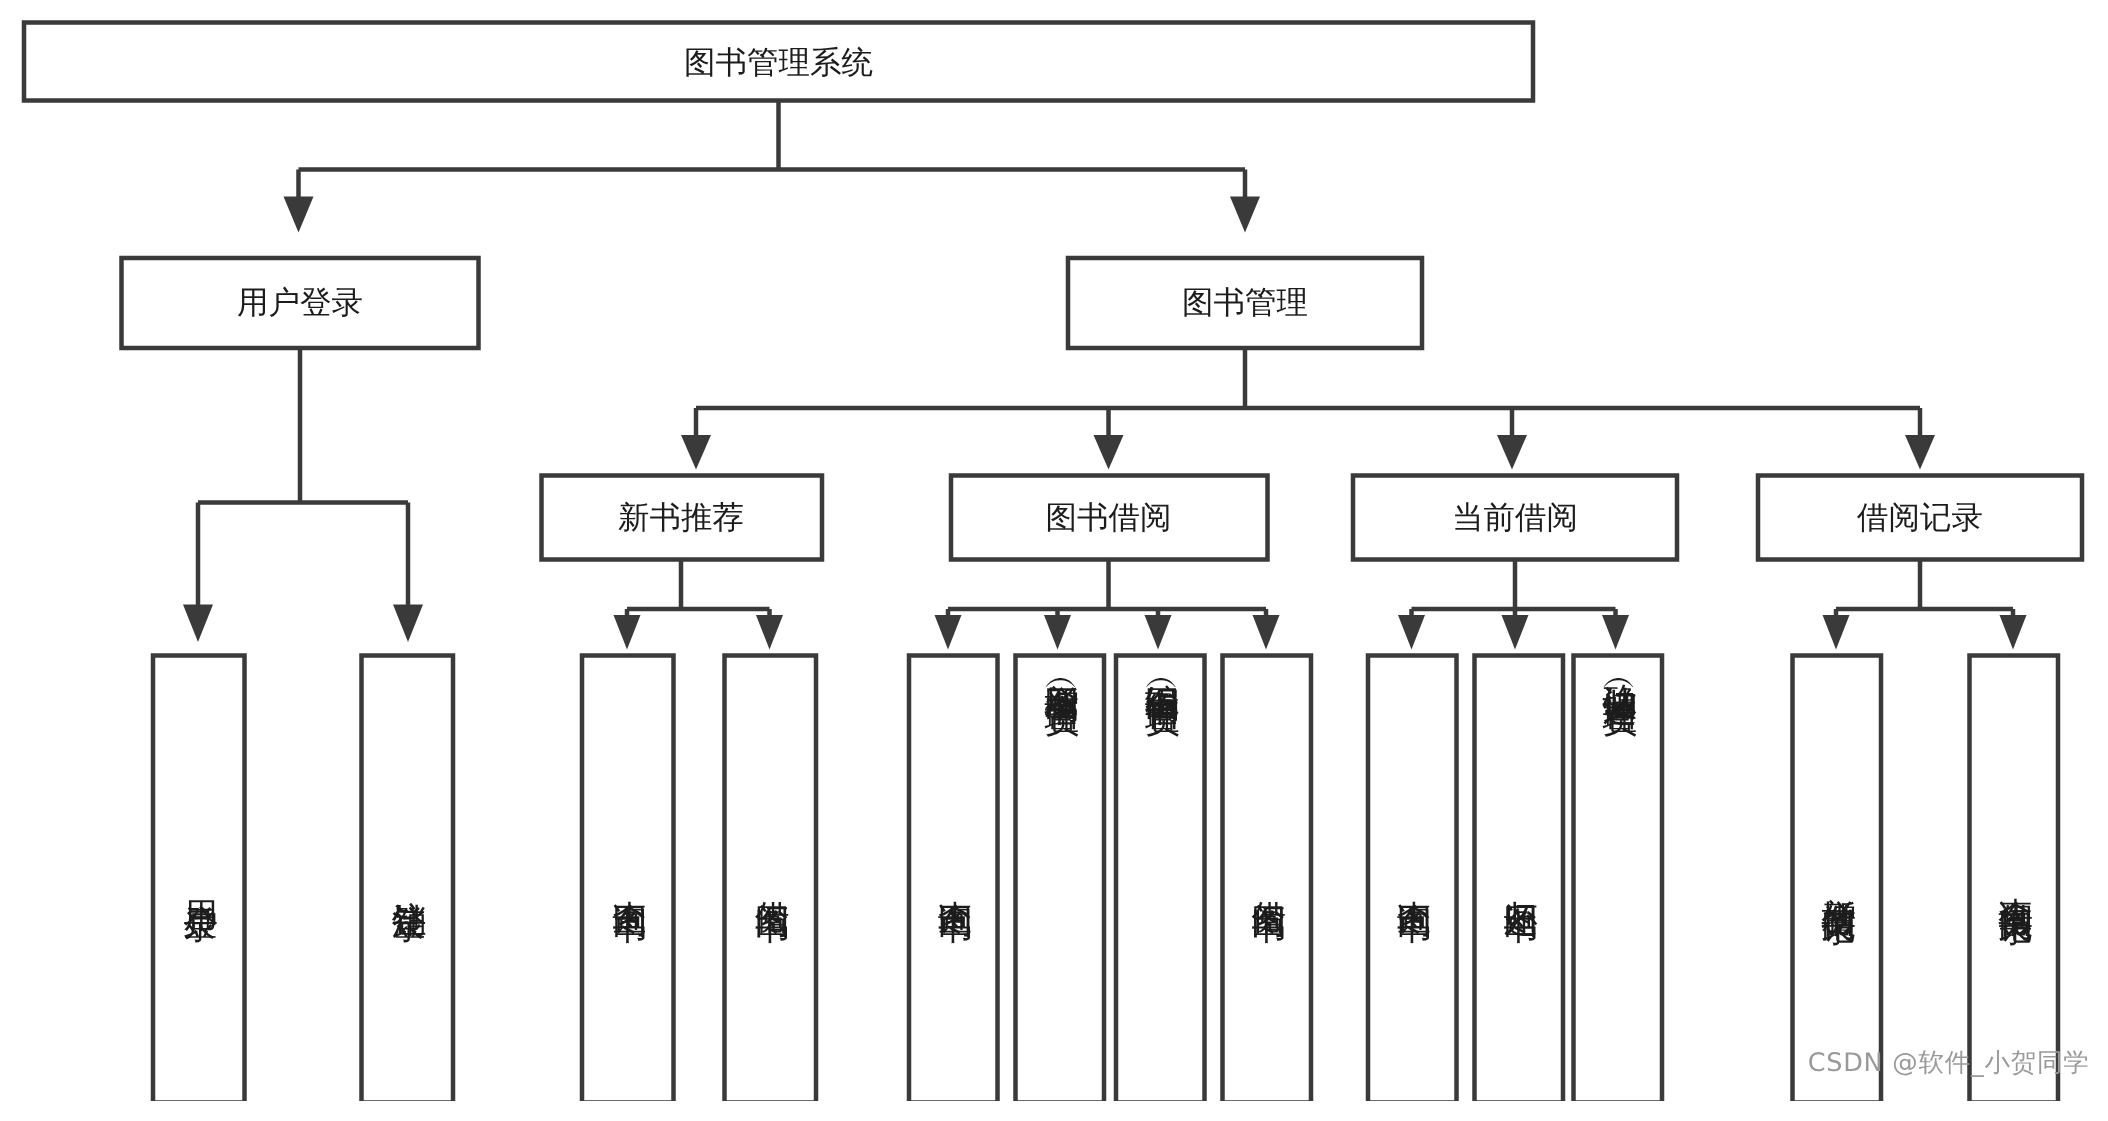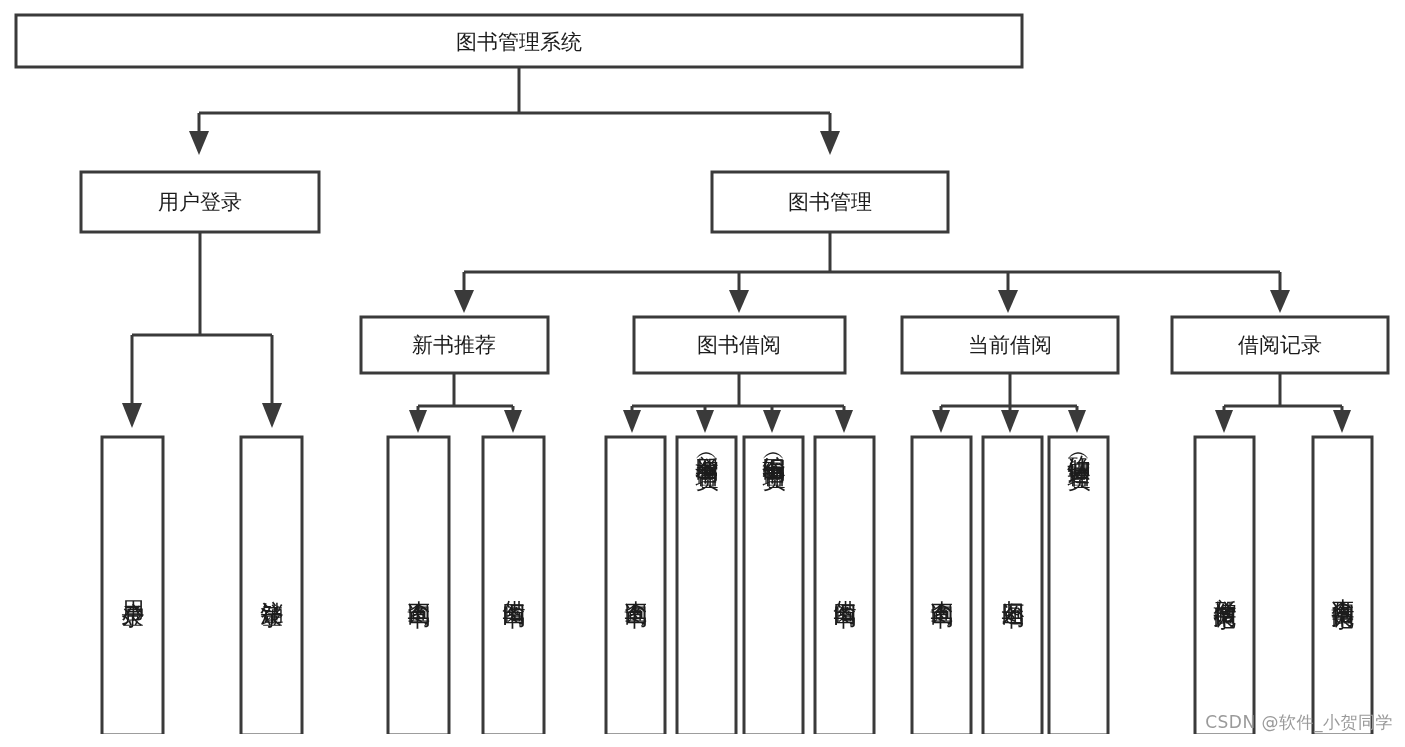--- a/index.html
+++ b/index.html
@@ -60,21 +60,21 @@
     font-family: "DejaVu Sans", "Liberation Sans", sans-serif;
     font-size: 23px;
     line-height: 1.12;
     letter-spacing: 2px;
     color: #1c1c1c;
     white-space: nowrap;
   }
   .watermark {
     position: absolute;
     right: 12px;
-    bottom: 0;
+    bottom: 14px;
     font-family: "DejaVu Sans", "Liberation Sans", sans-serif;
     font-size: 17px;
     color: #9a9a9a;
     letter-spacing: 0.5px;
     white-space: nowrap;
     text-align: center;
   }
 </style>
 </head>
 <body>

